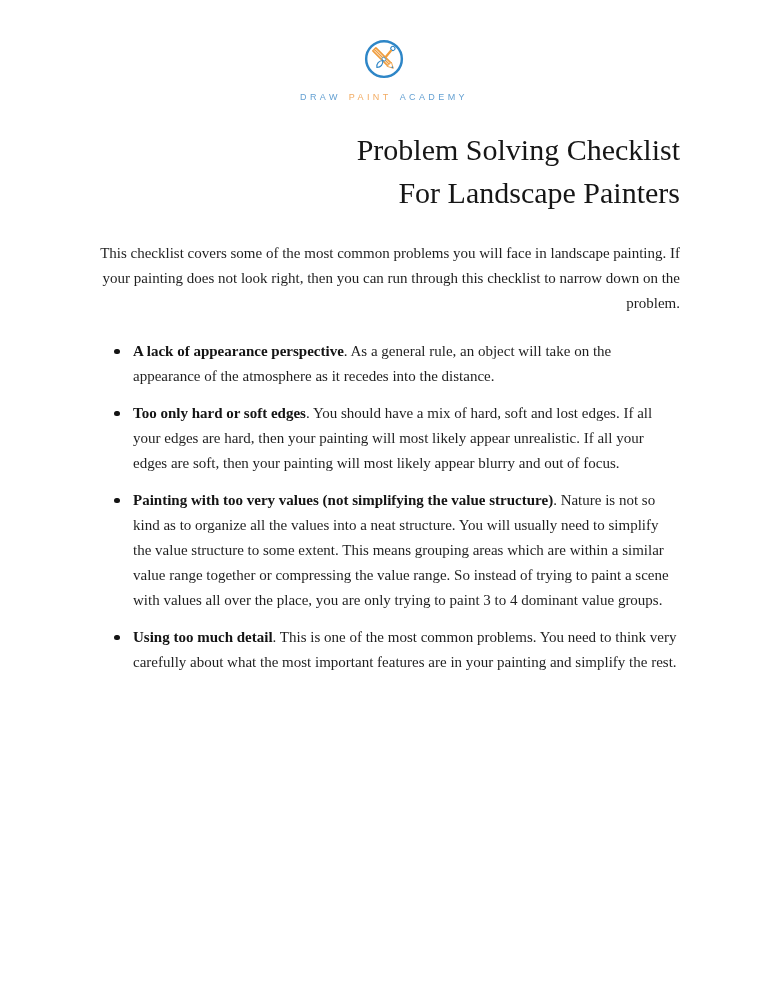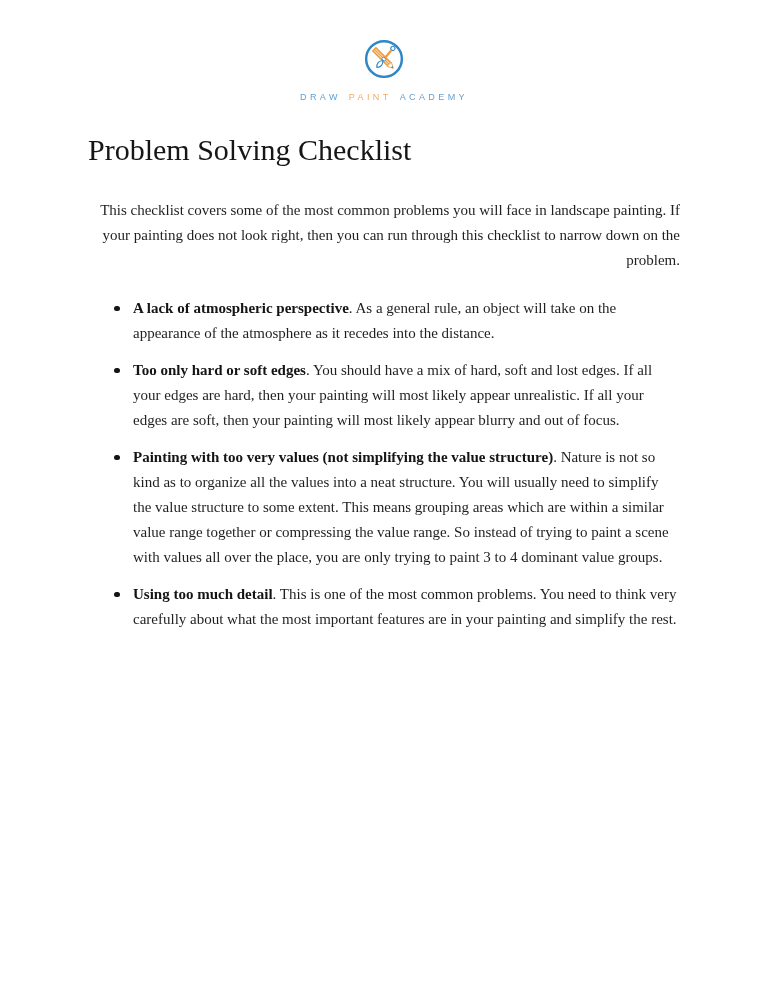--- a/index.html
+++ b/index.html
@@ -51,21 +51,21 @@
     font-weight:500;
     letter-spacing:3.4px;
     line-height:12px;
   }
   .wordmark .word{display:inline-block;margin:0 4px;}
   .word-blue{color:var(--brand-blue-light);}
   .word-orange{color:var(--brand-orange);}
   
   .title{
     margin-top:25px;
-    text-align:left;
+    text-align:right;
     font-size:30px;
     line-height:43px;
     font-weight:400;
     color:#161616;
   }
   
   .intro{
     margin-top:27px;
     font-size:15px;
     line-height:25px;
@@ -124,28 +124,29 @@
         </g>
       </svg>
     </span>
     <div class="wordmark">
       <span class="word word-blue">DRAW</span><span class="word word-orange">PAINT</span><span class="word word-blue">ACADEMY</span>
     </div>
   </div>
 
   <h1 class="title">
     <span>Problem Solving Checklist</span><br>
+    <span>For Landscape Painters</span>
   </h1>
 
   <p class="intro">This checklist covers some of the most common problems you will face in landscape painting. If your painting does not look right, then you can run through this checklist to narrow down on the problem.</p>
 
   <ul class="checklist">
     <li>
       <span class="bullet-dot"></span>
-      <b>A lack of atmospheric perspective</b><span>.</span>
+      <b>A lack of appearance perspective</b><span>.</span>
       <span>As a general rule, an object will take on the appearance of the atmosphere as it recedes into the distance.</span>
     </li>
     <li>
       <span class="bullet-dot"></span>
       <b>Too only hard or soft edges</b><span>.</span>
       <span>You should have a mix of hard, soft and lost edges. If all your edges are hard, then your painting will most likely appear unrealistic. If all your edges are soft, then your painting will most likely appear blurry and out of focus.</span>
     </li>
     <li>
       <span class="bullet-dot"></span>
       <b>Painting with too very values (not simplifying the value structure)</b><span>.</span>

